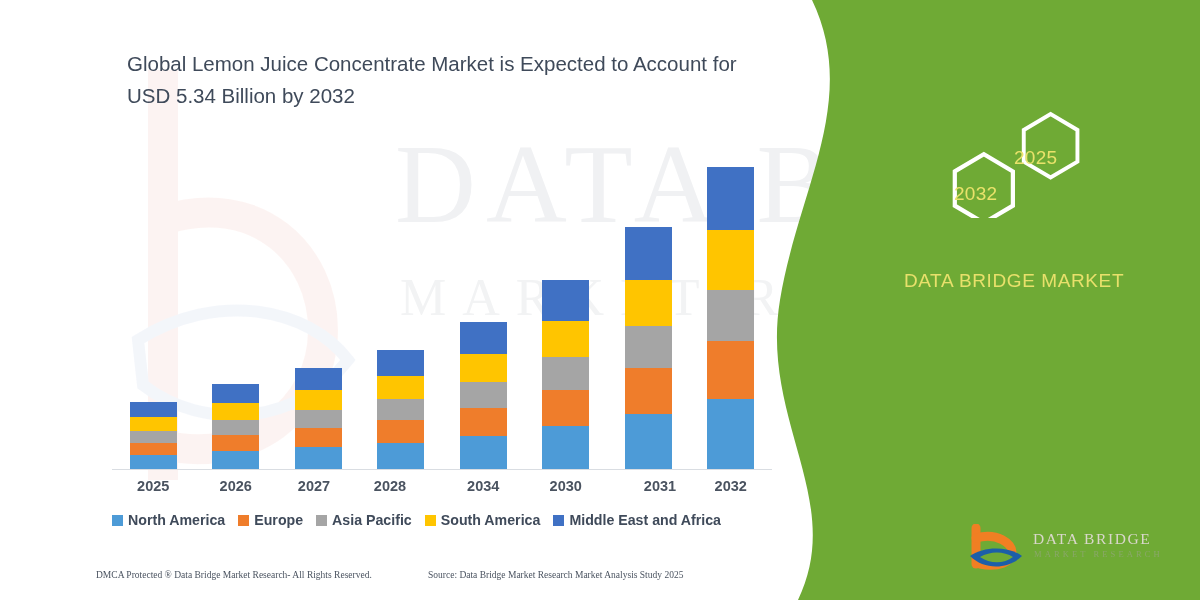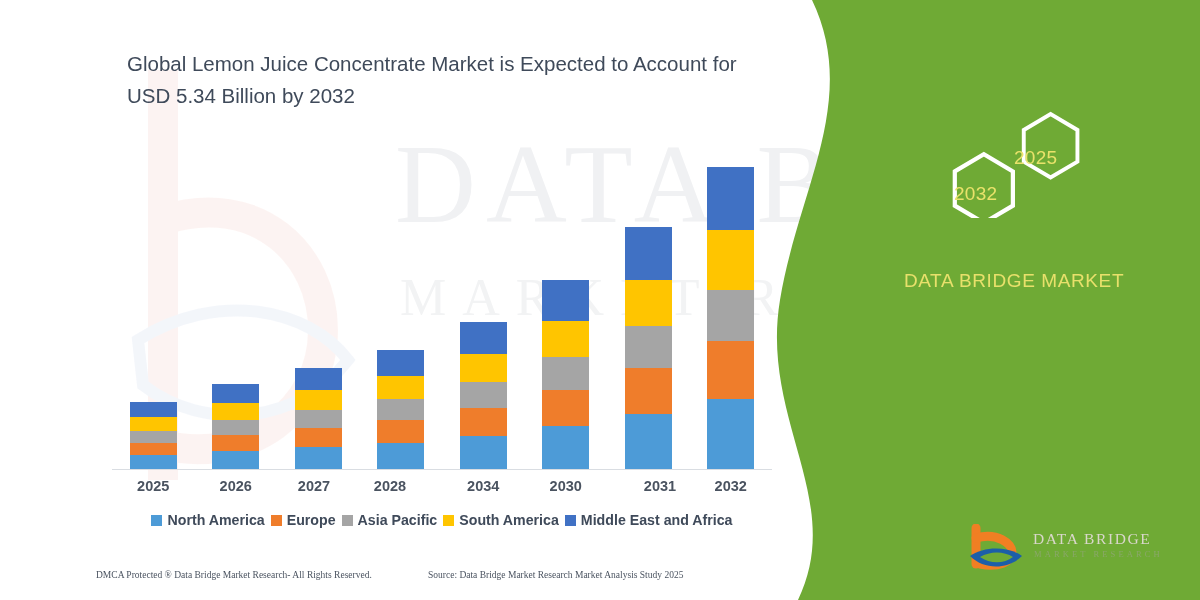--- a/index.html
+++ b/index.html
@@ -183,23 +183,22 @@
     font-weight: bold;
     color: #4a5360;
   }
 
   .legend {
     position: absolute;
     left: 112px;
     top: 512px;
     width: 660px;
     display: flex;
-    justify-content: center;
     align-items: center;
-    gap: 6px;
+    gap: 13px;
   }
   .legend-item {
     display: flex;
     align-items: center;
     gap: 5px;
     font-size: 14.2px;
     font-weight: bold;
     color: #3f4a5a;
     white-space: nowrap;
   }

